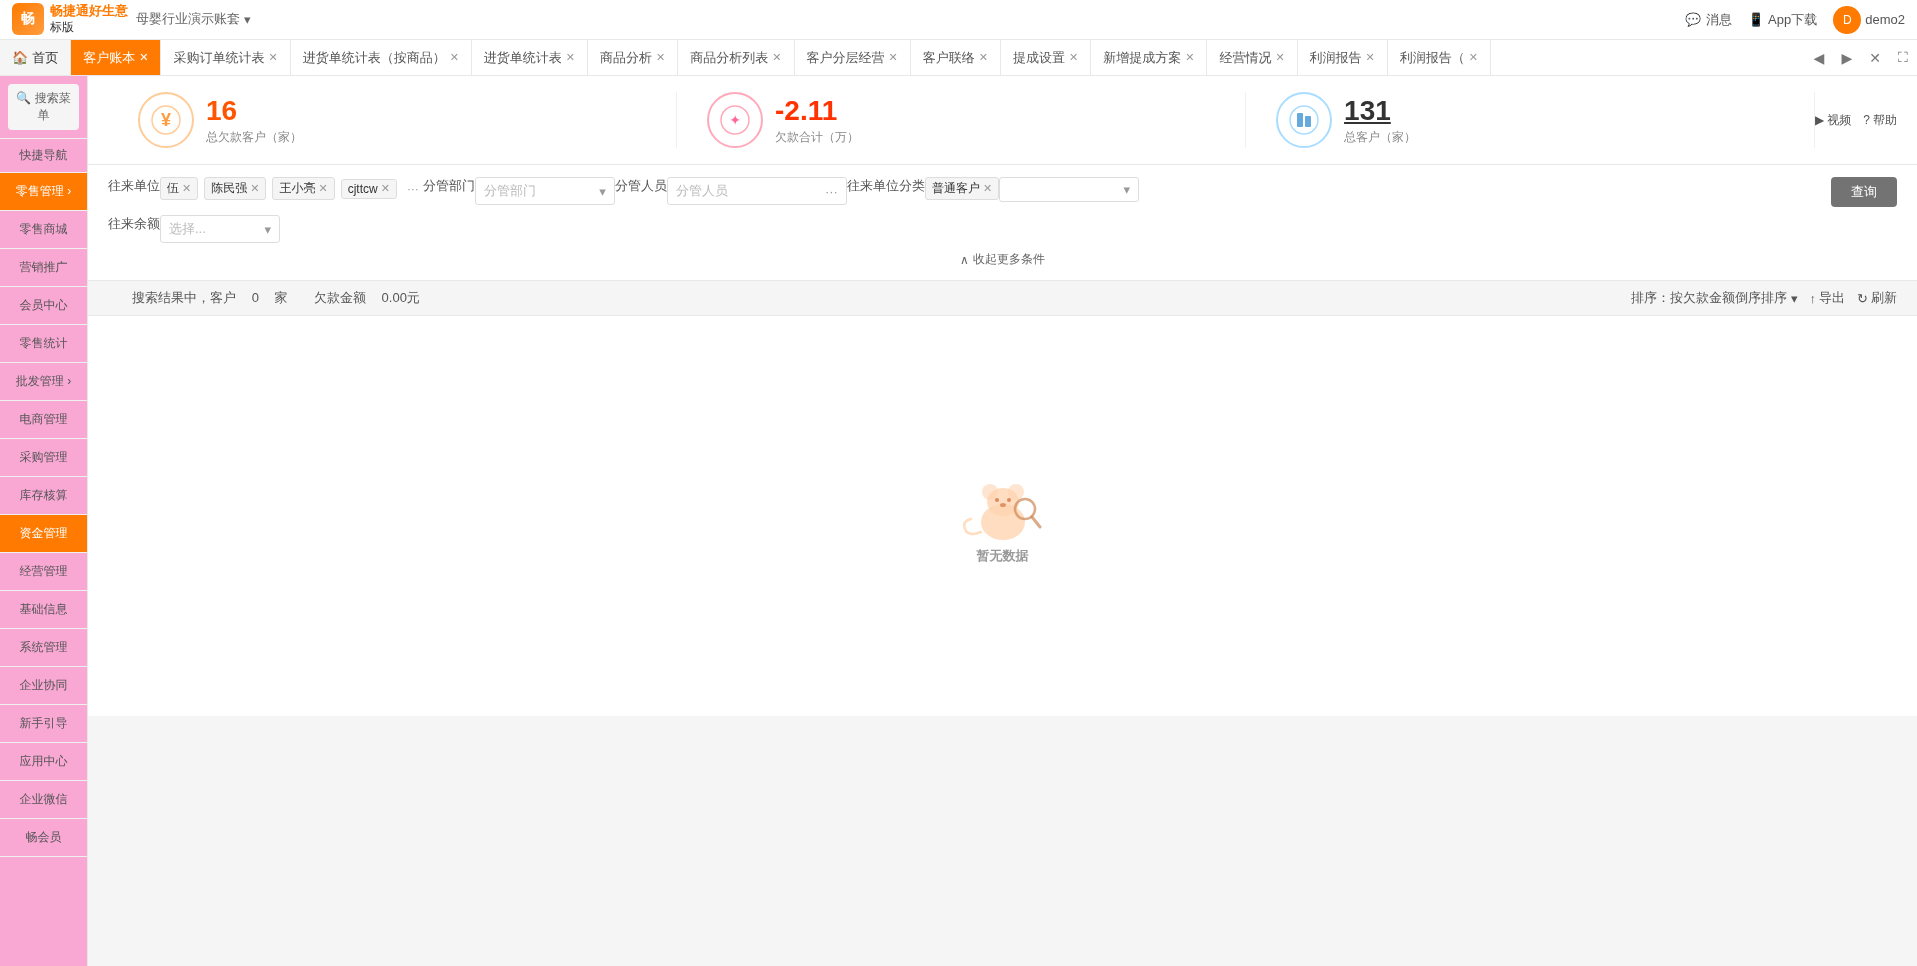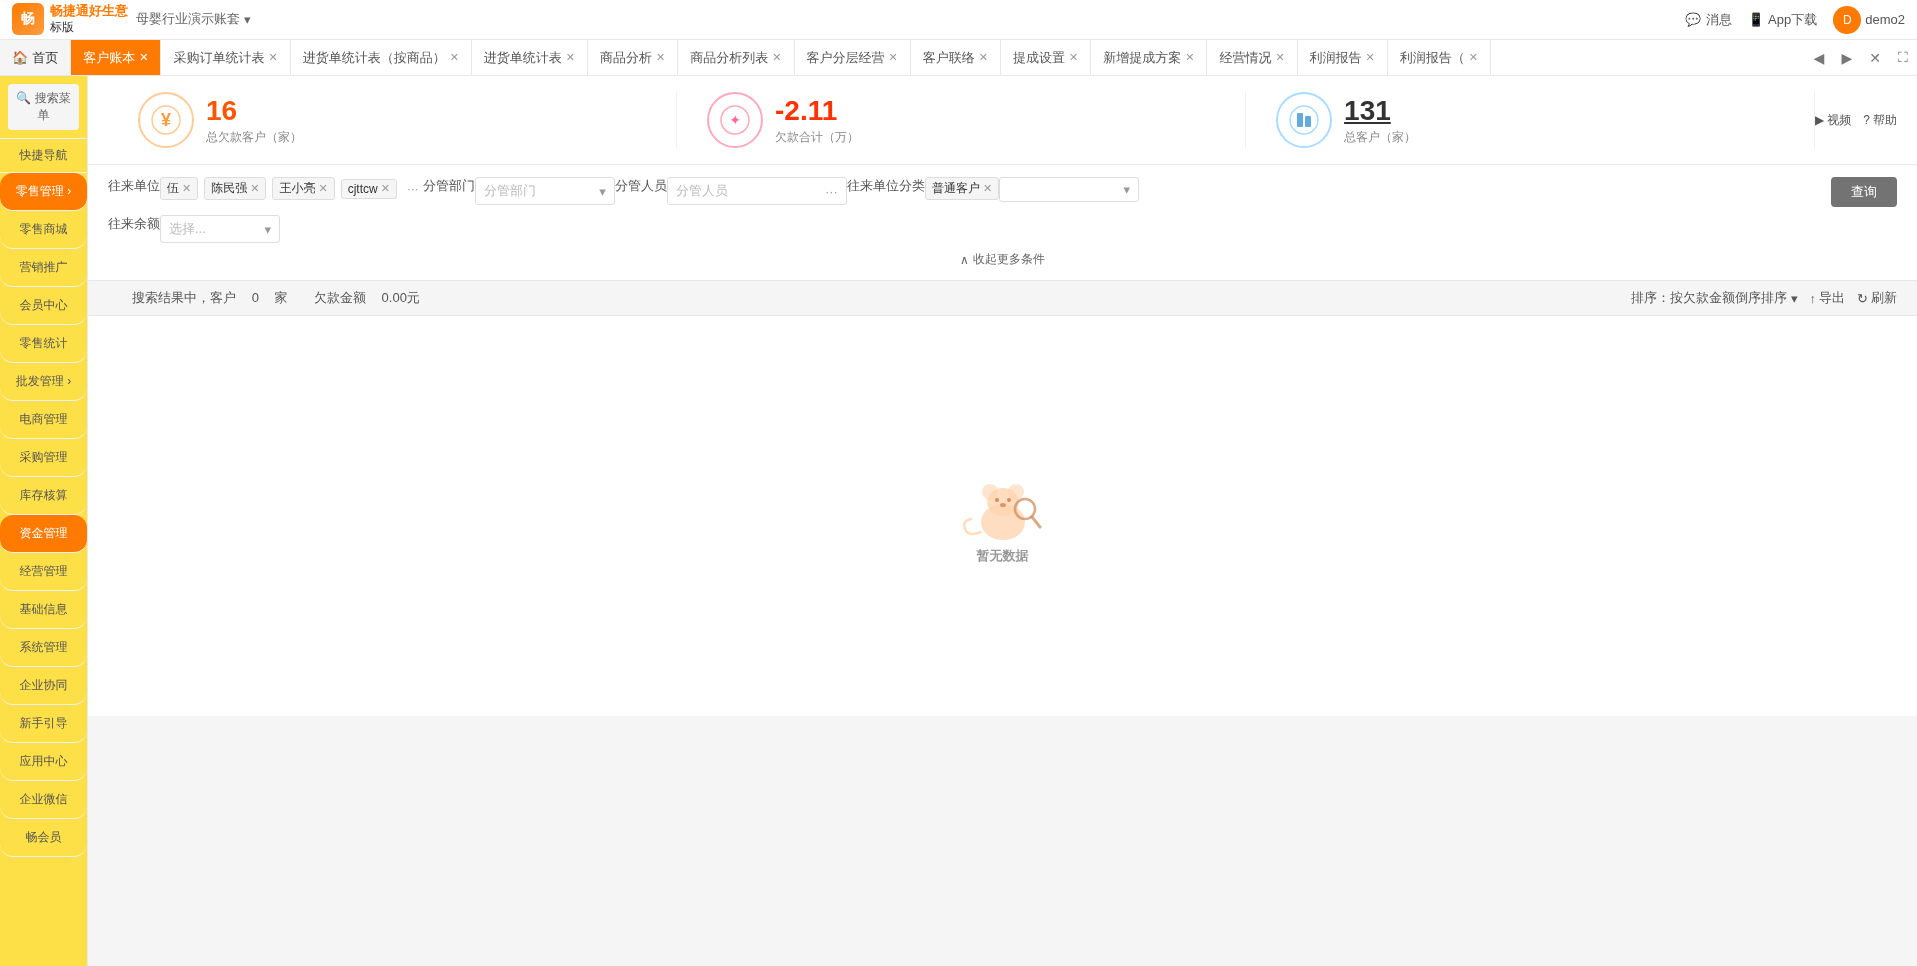--- a/index.html
+++ b/index.html
@@ -59,21 +59,21 @@
     .nav-tab.active .close-btn { color: #fff; }
     .nav-tabs-controls { margin-left: auto; display: flex; align-items: center; }
     .nav-ctrl-btn { width: 28px; height: 28px; display: flex; align-items: center; justify-content: center; cursor: pointer; color: #777; font-size: 14px; }
 
     
     .layout { display: flex; height: calc(100vh - 76px); }
 
     
     .sidebar {
       width: 88px;
-      background: #fde047;
+      background: #f9a8d4;
       display: flex;
       flex-direction: column;
       border-right: 1px solid #e8e8e8;
       overflow-y: auto;
     }
     .sidebar-search {
       padding: 8px;
       border-bottom: 1px solid #f0f0f0;
     }
     .sidebar-search-btn {
@@ -95,21 +95,20 @@
       cursor: pointer;
       border-bottom: 1px solid #f0f0f0;
     }
     .sidebar-item {
       padding: 10px 4px;
       text-align: center;
       font-size: 12px;
       color: #555;
       cursor: pointer;
       border-bottom: 1px solid #f0f0f0;
-      border-radius: 13px;
     }
     .sidebar-item.active {
       background: #ff7a00;
       color: #fff;
     }
 
     
     .main-content { flex: 1; overflow-y: auto; background: #f5f5f5; }
 
     

